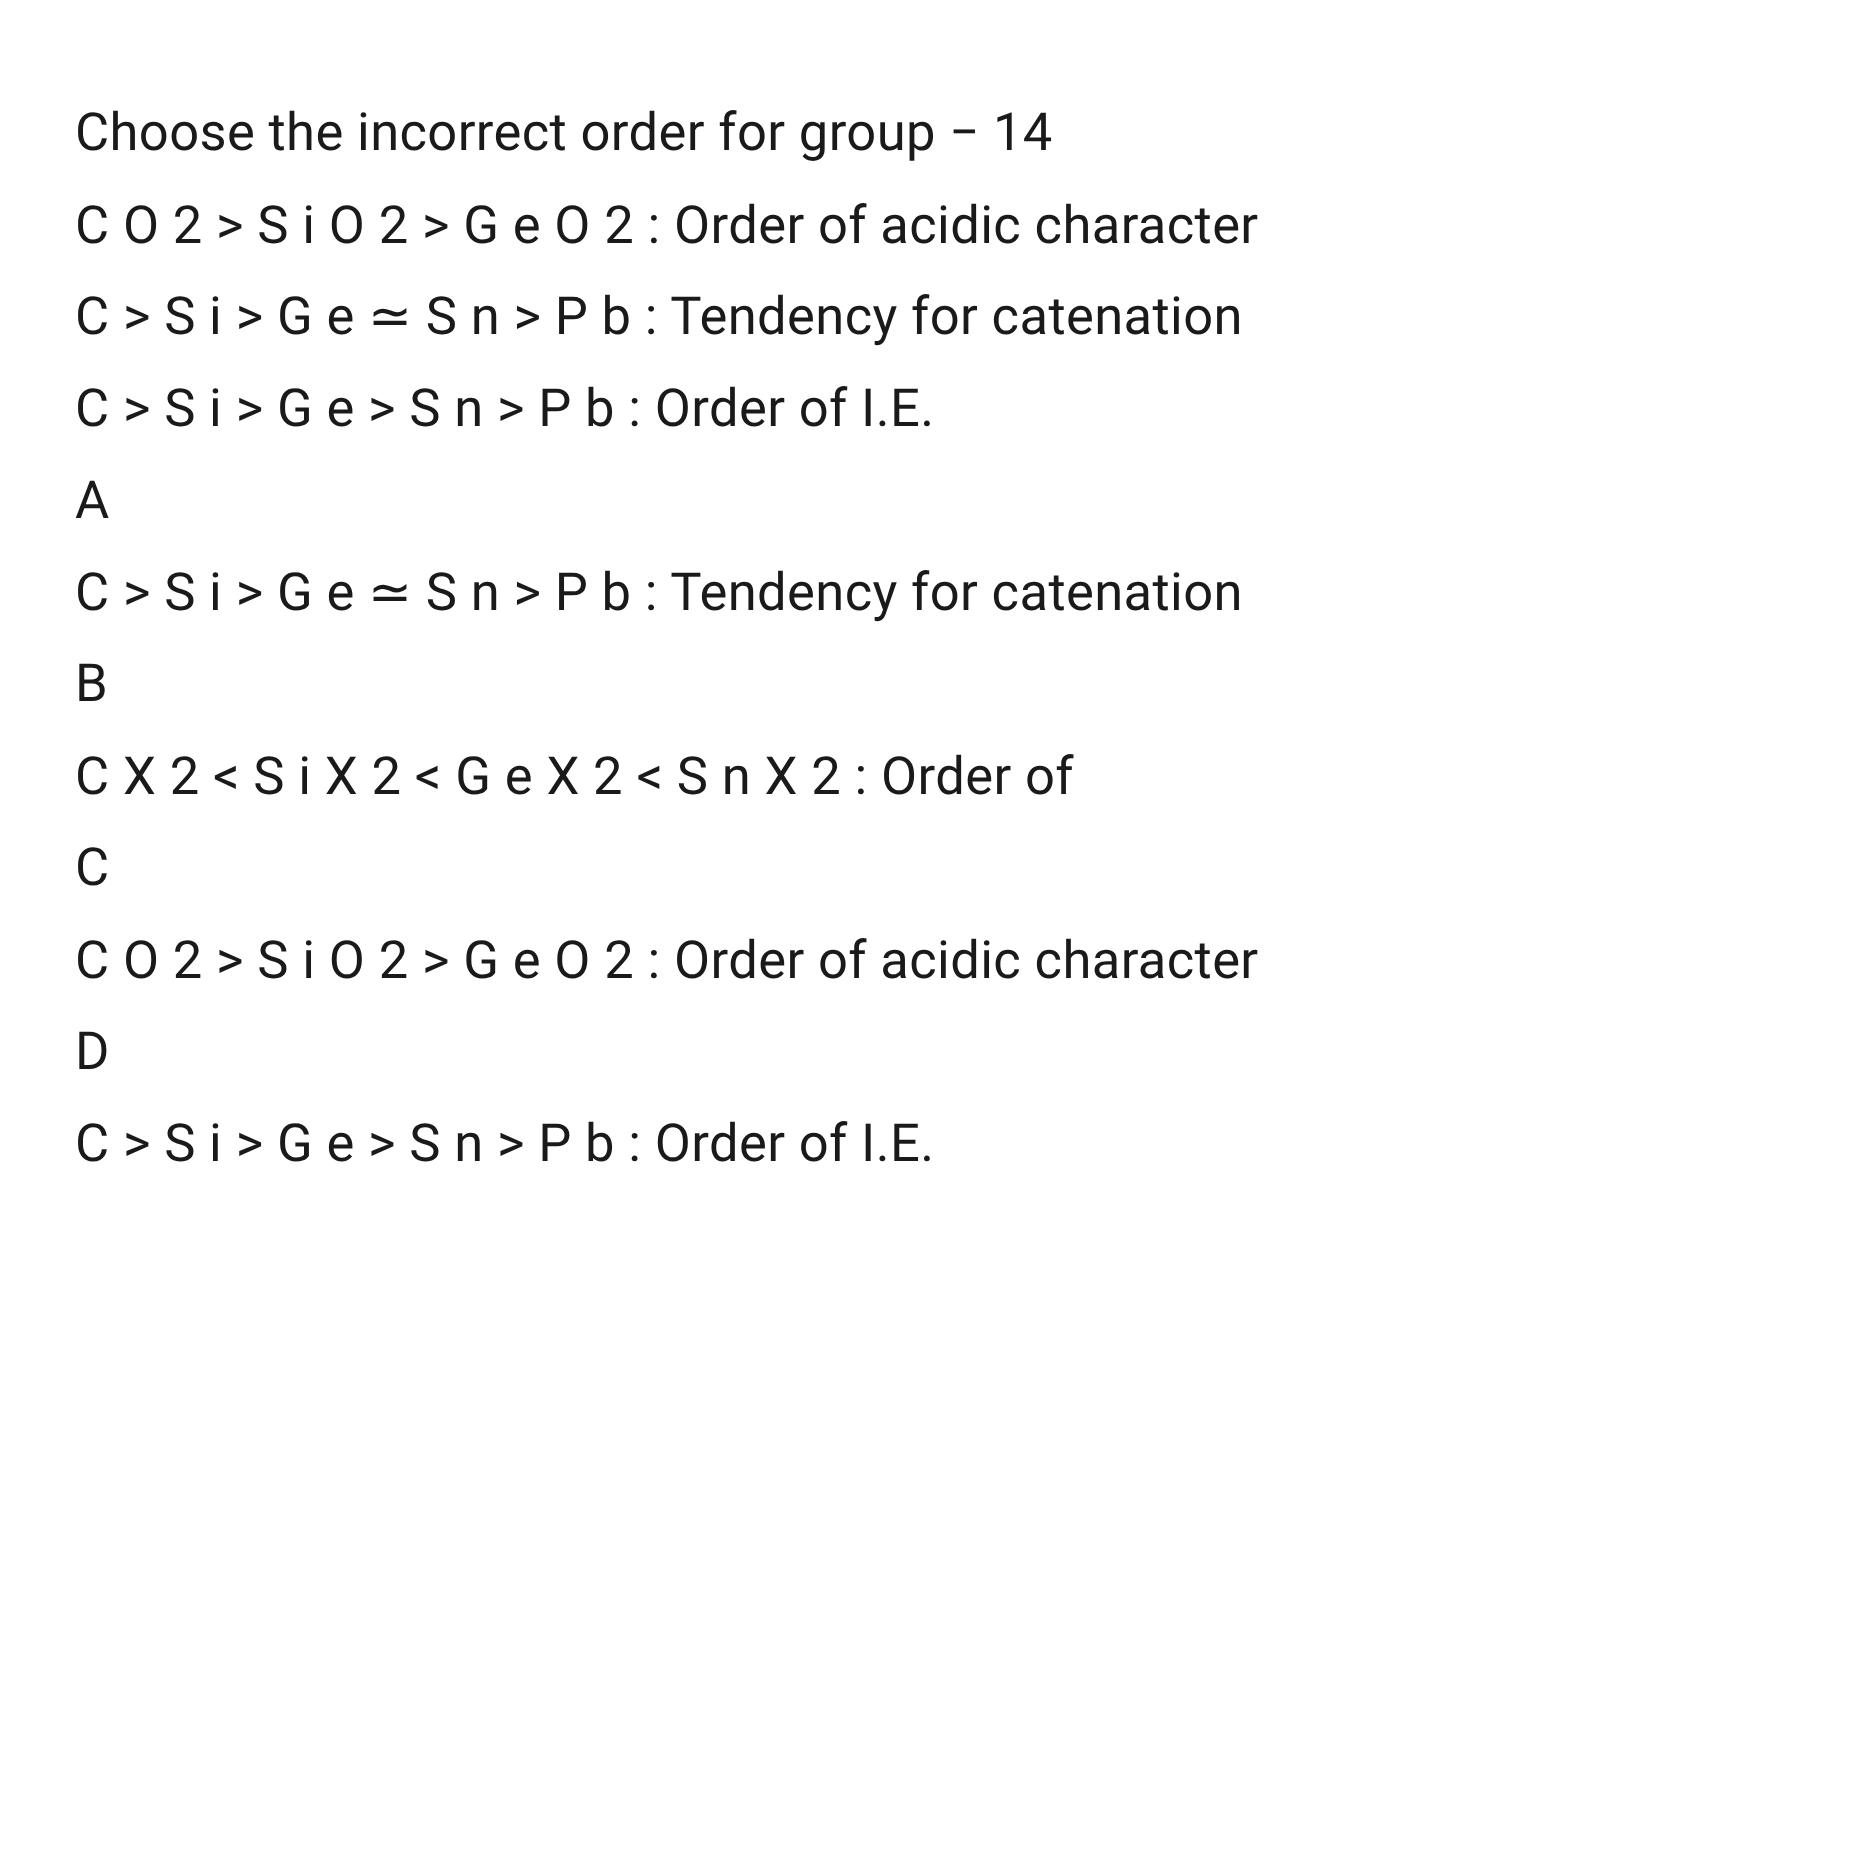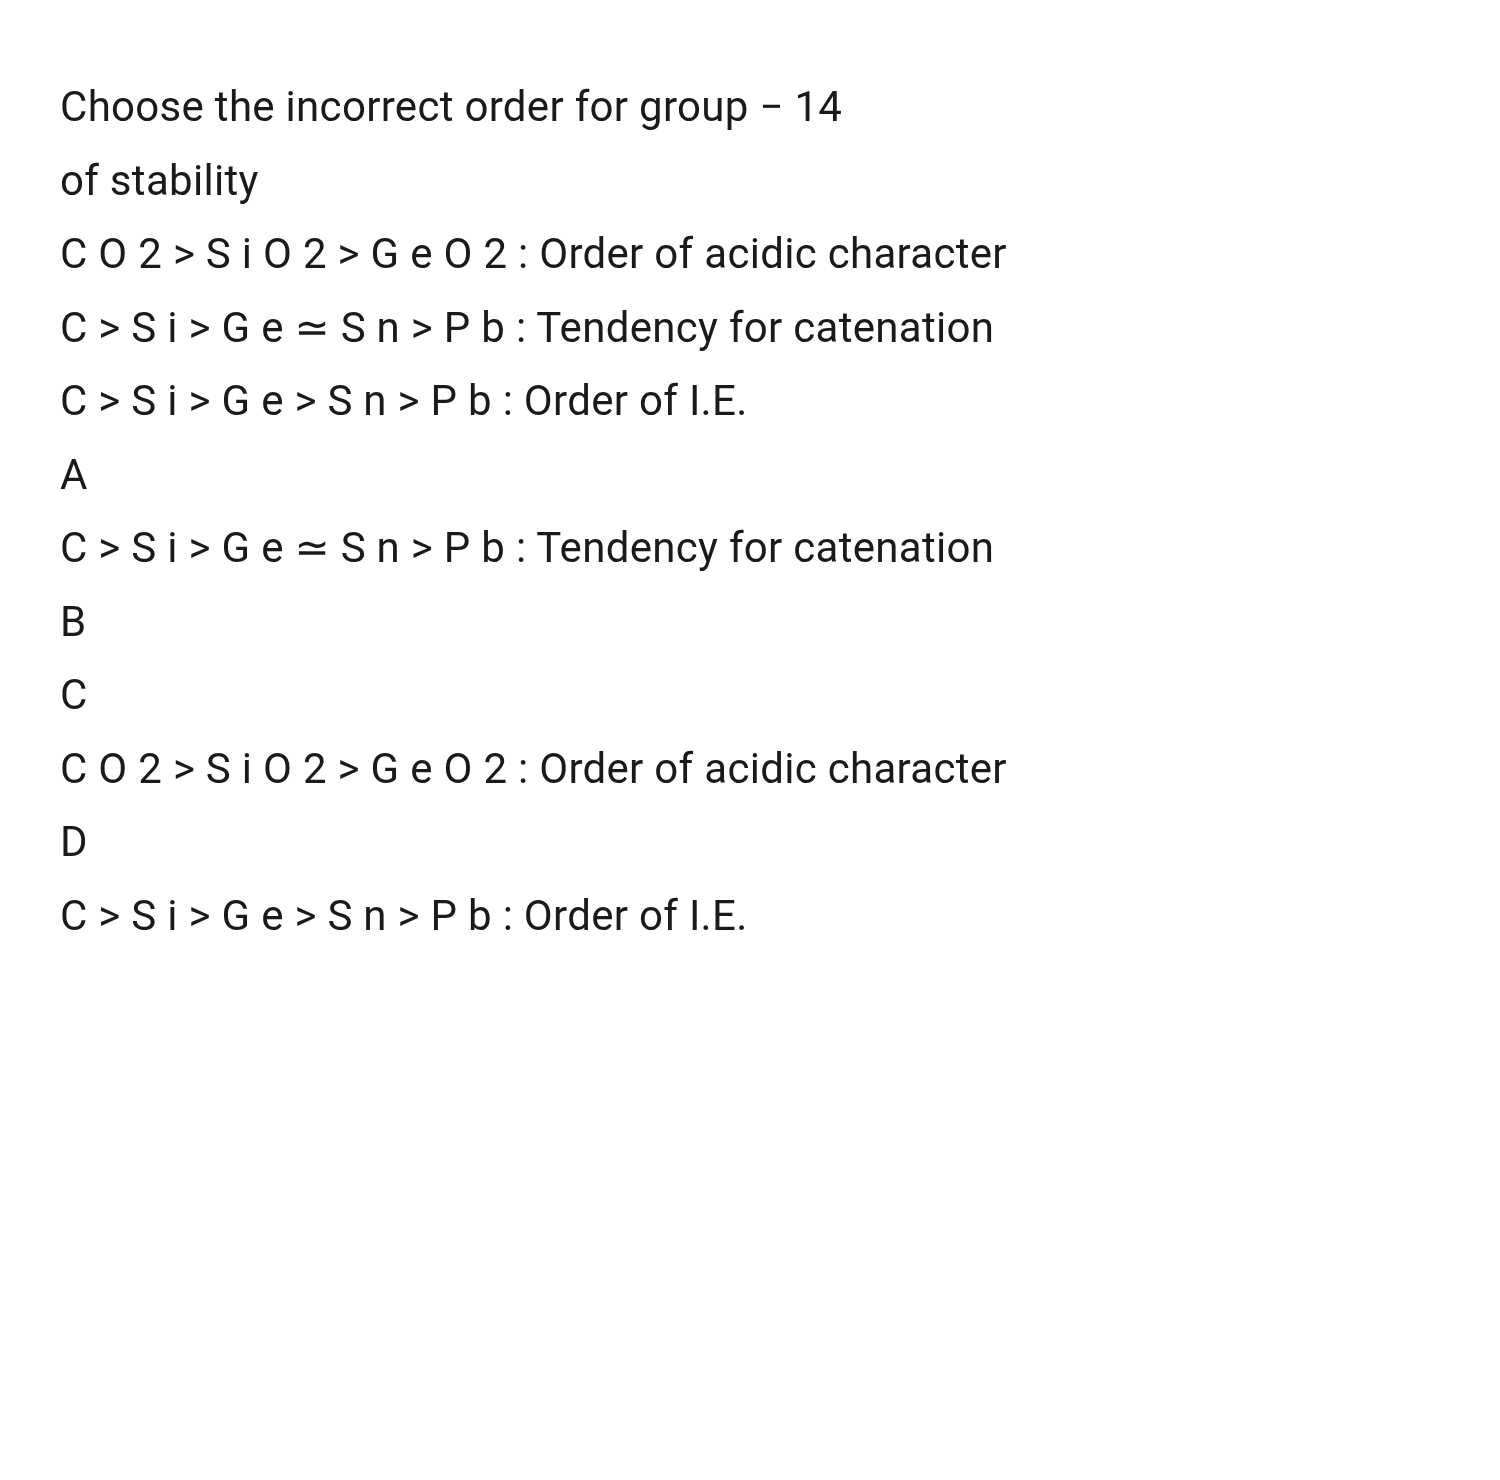--- a/index.html
+++ b/index.html
@@ -25,28 +25,28 @@
     }
     .option-label {
       display: block;
     }
   </style>
 </head>
 <body>
 
 <div class="content">
   <span class="line">Choose the incorrect order for group − 14</span>
-  <span class="line">of stability</span>
   <span class="line">C O 2 &gt; S i O 2 &gt; G e O 2 : Order of acidic character</span>
   <span class="line">C &gt; S i &gt; G e ≃ S n &gt; P b : Tendency for catenation</span>
   <span class="line">C &gt; S i &gt; G e &gt; S n &gt; P b : Order of I.E.</span>
 
   <span class="option-label">A</span>
   <span class="line">C &gt; S i &gt; G e ≃ S n &gt; P b : Tendency for catenation</span>
 
   <span class="option-label">B</span>
+  <span class="line">C X 2 &lt; S i X 2 &lt; G e X 2 &lt; S n X 2 : Order of</span>
 
   <span class="option-label">C</span>
   <span class="line">C O 2 &gt; S i O 2 &gt; G e O 2 : Order of acidic character</span>
 
   <span class="option-label">D</span>
   <span class="line">C &gt; S i &gt; G e &gt; S n &gt; P b : Order of I.E.</span>
 </div>
 
 </body></html>

